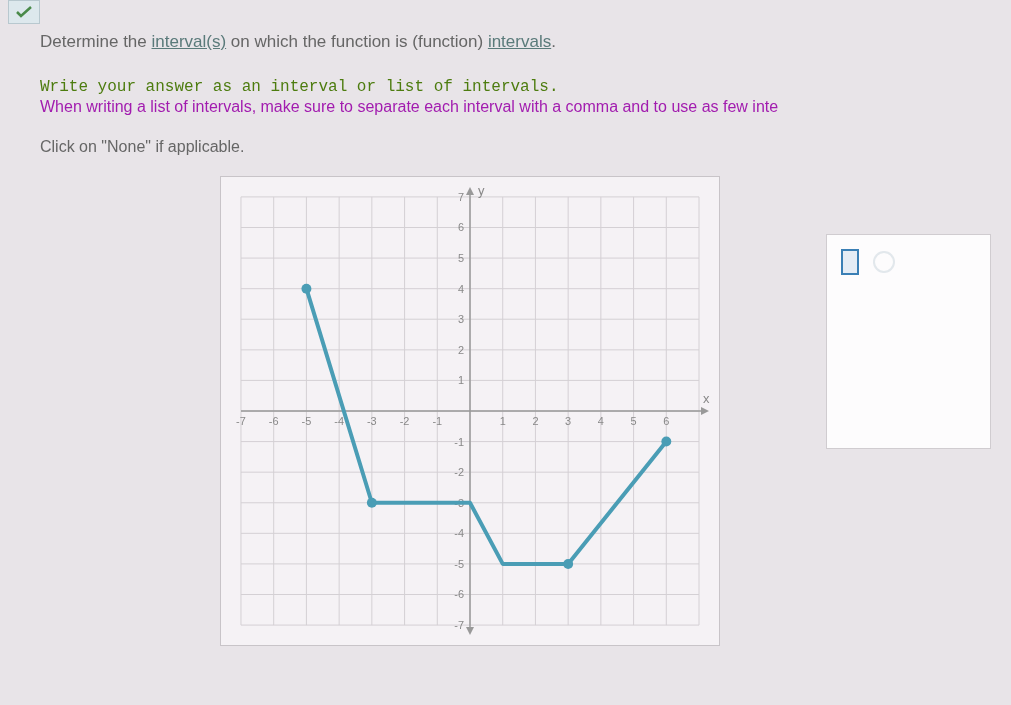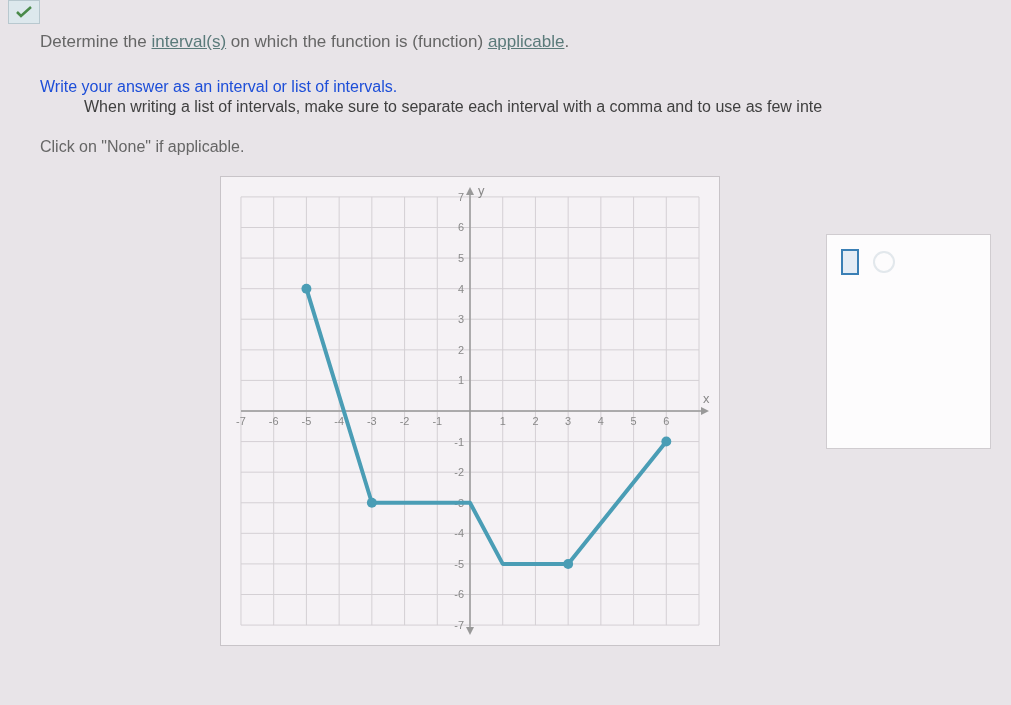--- a/index.html
+++ b/index.html
@@ -22,22 +22,22 @@
       display: flex;
       align-items: center;
       justify-content: center;
     }
     .content {
       padding: 32px 20px 0 40px;
       color: #5a5a5a;
     }
     .q-line1 { font-size: 17px; color: #666; margin-bottom: 26px; }
     .link-u { color: #5a7a7a; text-decoration: underline; text-align: center; }
-    .q-line2 { font-size: 16px; color: #1d4ed8; margin-bottom: 2px; }
-    .q-line3 { font-size: 16px; color: #404040; margin-bottom: 22px; white-space: nowrap; overflow: hidden; margin-left: 44px; }
+    .q-line2 { font-size: 16px; color: #4d7c0f; margin-bottom: 2px; font-family: Liberation Mono, monospace; }
+    .q-line3 { font-size: 16px; color: #a21caf; margin-bottom: 22px; white-space: nowrap; overflow: hidden; }
     .q-line4 { font-size: 16px; color: #666; margin-bottom: 20px; }
     .main-area {
       position: relative;
       width: 100%;
       height: 480px;
     }
     .graph-wrap {
       position: absolute;
       left: 180px;
       top: 0;
@@ -82,21 +82,21 @@
 <body>
 
 <div class="checkmark-box">
   <svg width="18" height="14" viewBox="0 0 18 14">
     <path d="M2 7 L6 11 L16 2" stroke="#4a8a4a" stroke-width="2.5" fill="none"></path>
   </svg>
 </div>
 
 <div class="content">
   <p class="q-line1">
-    <span>Determine the </span><span class="link-u">interval(s)</span><span> on which the function is (function) </span><span class="link-u">applicable</span><span>.</span>
+    <span>Determine the </span><span class="link-u">interval(s)</span><span> on which the function is (function) </span><span class="link-u">intervals</span><span>.</span>
   </p>
   <p class="q-line2">Write your answer as an interval or list of intervals.</p>
   <p class="q-line3">When writing a list of intervals, make sure to separate each interval with a comma and to use as few inte</p>
   <p class="q-line4">Click on "None" if applicable.</p>
 
   <div class="main-area">
     <div class="graph-wrap">
       <svg viewBox="0 0 500 470" id="graph-svg">
           <line x1="20" y1="450" x2="20" y2="20" class="grid-line"></line>
           <line x1="52.857142857142854" y1="450" x2="52.857142857142854" y2="20" class="grid-line"></line>

